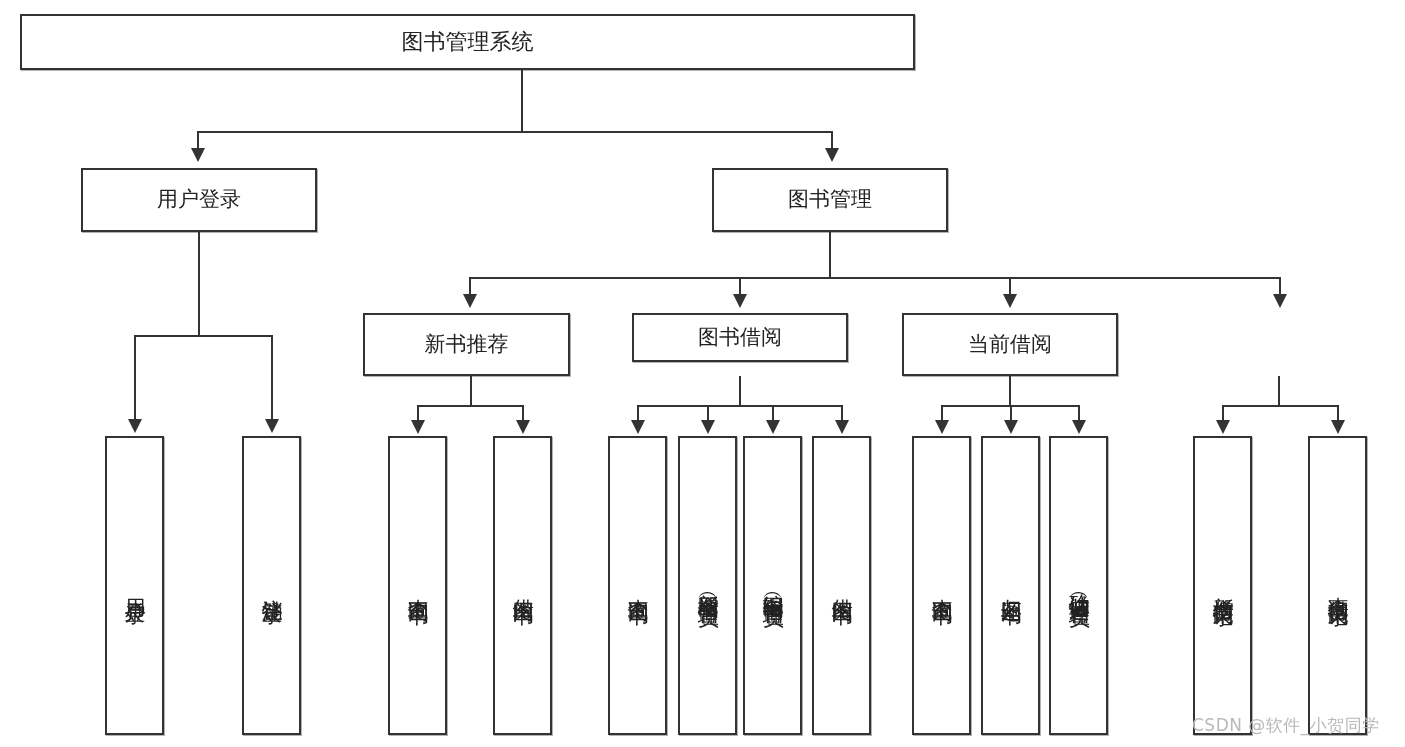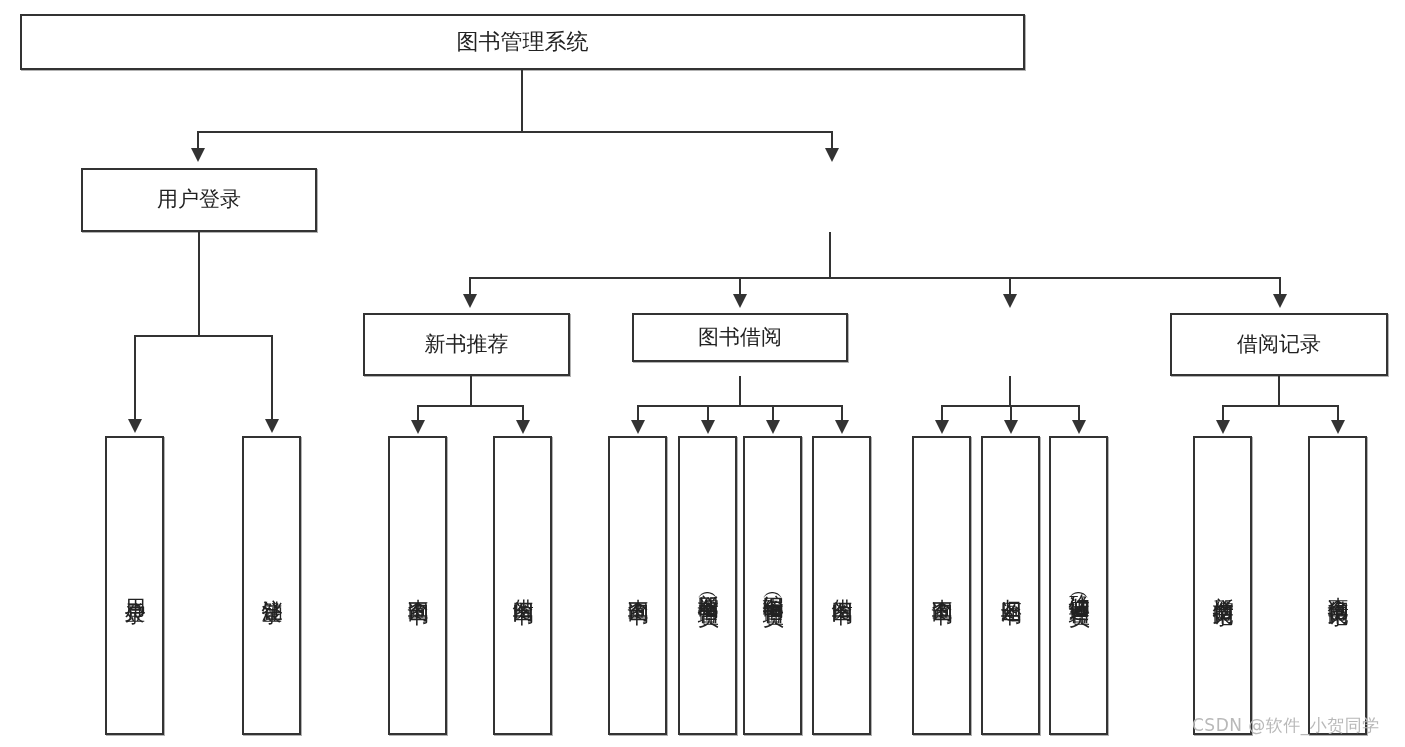--- a/index.html
+++ b/index.html
@@ -69,34 +69,37 @@
     white-space:nowrap;
     user-select:none;
     letter-spacing:0.5px;
   }
 </style>
 </head>
 <body>
 
 <div id="canvas">
 
-  <div class="node root" style="left:20px;top:14px;width:1005px;height:56px;">
+  <div class="node root" style="left:20px;top:14px;width:895px;height:56px;">
     <span>图书管理系统</span>
   </div>
 
   <div class="ln v" style="left:521px;top:70px;height:62px;"></div>
 
   <div class="ln h" style="left:197px;top:131px;width:636px;"></div>
   <div class="ln v" style="left:197px;top:131px;height:19px;"></div>
   <div class="arrow" style="left:191px;top:148px;"></div>
   <div class="ln v" style="left:831px;top:131px;height:19px;"></div>
   <div class="arrow" style="left:825px;top:148px;"></div>
 
   <div class="node horiz" style="left:81px;top:168px;width:236px;height:64px;">
     <span>用户登录</span>
+  </div>
+  <div class="node horiz" style="left:712px;top:168px;width:236px;height:64px;">
+    <span>图书管理</span>
   </div>
 
   <div class="ln v" style="left:198px;top:232px;height:104px;"></div>
   <div class="ln h" style="left:134px;top:335px;width:138px;"></div>
   <div class="ln v" style="left:134px;top:335px;height:86px;"></div>
   <div class="arrow" style="left:128px;top:419px;"></div>
   <div class="ln v" style="left:271px;top:335px;height:86px;"></div>
   <div class="arrow" style="left:265px;top:419px;"></div>
 
   <div class="ln v" style="left:829px;top:232px;height:46px;"></div>
@@ -109,22 +112,22 @@
   <div class="arrow" style="left:1003px;top:294px;"></div>
   <div class="ln v" style="left:1279px;top:277px;height:19px;"></div>
   <div class="arrow" style="left:1273px;top:294px;"></div>
 
   <div class="node horiz" style="left:363px;top:313px;width:207px;height:63px;">
     <span>新书推荐</span>
   </div>
   <div class="node horiz" style="left:632px;top:313px;width:216px;height:49px;">
     <span>图书借阅</span>
   </div>
-  <div class="node horiz" style="left:1170px;top:313px;width:218px;height:63px;">
-    <span>借阅记录</span>
+  <div class="node horiz" style="left:902px;top:313px;width:216px;height:63px;">
+    <span>当前借阅</span>
   </div>
 
   <div class="ln v" style="left:470px;top:376px;height:30px;"></div>
   <div class="ln h" style="left:417px;top:405px;width:106px;"></div>
   <div class="ln v" style="left:417px;top:405px;height:17px;"></div>
   <div class="arrow" style="left:411px;top:420px;"></div>
   <div class="ln v" style="left:522px;top:405px;height:17px;"></div>
   <div class="arrow" style="left:516px;top:420px;"></div>
 
   <div class="ln v" style="left:739px;top:376px;height:30px;"></div>

